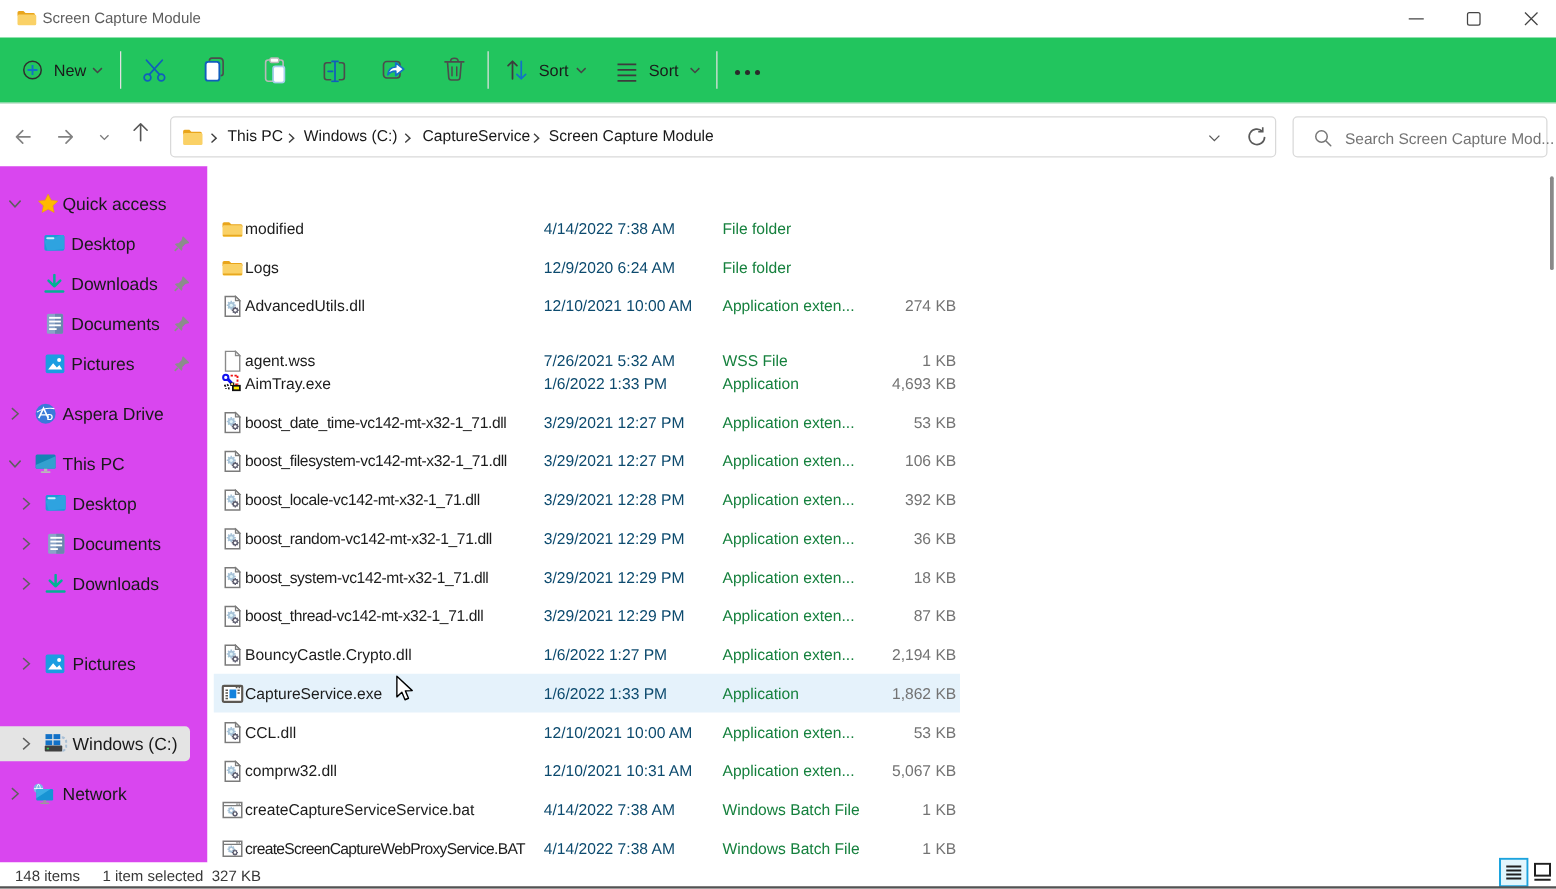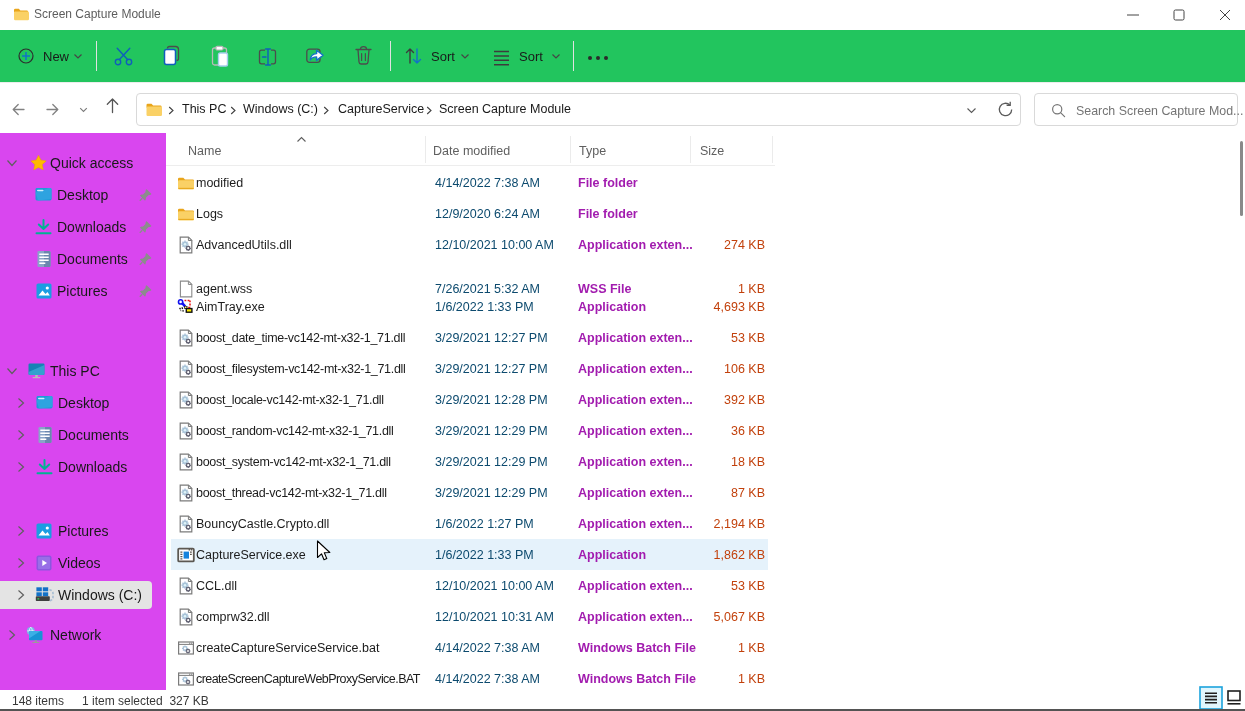--- a/index.html
+++ b/index.html
@@ -27,22 +27,22 @@
 .sicon { position:absolute; top:50%; transform:translateY(-50%); }
 .pin { position:absolute; left:139px; top:50%; transform:translateY(-50%); }
 
 #filearea { position:absolute; left:166px; top:133px; width:1079px; height:557px; background:#fff; }
 #lhead { position:absolute; left:0; top:0; width:610px; height:33px; }
 .hcol { position:absolute; top:9px; font-size:12.5px; color:#5f5f5f; }
 .vsep { position:absolute; top:3px; width:1px; height:27px; background:#ebebeb; }
 .frow { position:absolute; left:5px; width:597px; height:31px; }
 .frow .name { position:absolute; left:25px; top:50%; transform:translateY(-50%); font-size:12.5px; color:#1c1c1c; white-space:nowrap; }
 .frow .date { position:absolute; left:264px; top:50%; transform:translateY(-50%); font-size:12.5px; color:#0c4a6e; white-space:nowrap; }
-.frow .type { position:absolute; left:407px; top:50%; transform:translateY(-50%); font-size:12.5px; color:#a21caf; white-space:nowrap;font-weight:bold; }
-.frow .size { position:absolute; right:3px; top:50%; transform:translateY(-50%); font-size:12.5px; color:#c2410c; }
+.frow .type { position:absolute; left:407px; top:50%; transform:translateY(-50%); font-size:12.5px; color:#15803d; white-space:nowrap; }
+.frow .size { position:absolute; right:3px; top:50%; transform:translateY(-50%); font-size:12.5px; color:#737373; }
 .frow .ficon { position:absolute; left:6px; top:50%; transform:translateY(-50%); width:18px; height:18px; }
 .sel { background:#e5f2fb; }
 
 #statusbar { position:absolute; left:0; top:690px; width:1245px; height:21px; background:#fff; font-size:12px; color:#383838; }
 #winborder { position:absolute; left:0; top:709px; width:1245px; height:2px; background:#535353; }
 </style>
 </head>
 <body>
 
 <div id="titlebar">
@@ -239,20 +239,33 @@
         <rect x="0.5" y="0.5" width="15" height="15" rx="1.6" fill="#1b9de2"></rect>
         <path d="M2.5 12.5 L6.5 7.5 L9.5 11 L11.5 9 L13.8 12.5 z" fill="#fff"></path>
         <circle cx="11.3" cy="5" r="1.6" fill="#fff"></circle>
       </svg>
       <span class="txt" style="left:57px">Pictures</span>
       <svg class="pin" width="13" height="13" viewBox="0 0 12 12">
         <path d="M7.3 0.9 L11.1 4.7 C11.5 5.1 11.3 5.6 10.8 5.7 L8.6 6.2 L6.3 8.5 C6.6 9.5 6.3 10.5 5.6 11.2 L0.8 6.4 C1.5 5.7 2.5 5.4 3.5 5.7 L5.8 3.4 L6.3 1.2 C6.4 0.7 6.9 0.5 7.3 0.9 Z" fill="#8c8c8c"></path>
         <path d="M3 9 L0.7 11.3" stroke="#8c8c8c" stroke-width="1.2"></path>
       </svg>
     </div>
+  <div class="srow" style="top:183px">
+      <svg class="chev" style="left:8px" width="8" height="12" viewBox="0 0 8 12">
+        <path d="M1.5 1.5 L6.5 6 L1.5 10.5" fill="none" stroke="#5f5f5f" stroke-width="1.2"></path>
+      </svg>
+      <svg class="sicon" style="left:28px" width="17" height="17" viewBox="0 0 17 17">
+        <circle cx="8.5" cy="8.5" r="8" fill="#3b7ad9"></circle>
+        <path d="M3 12 L6.8 4 L10.6 12" fill="none" stroke="#fff" stroke-width="1.3"></path>
+        <path d="M4.2 9.3 h5.2" stroke="#fff" stroke-width="1"></path>
+        <path d="M1.5 7.2 Q8 3.2 15.5 4.4" fill="none" stroke="#fff" stroke-width="0.9"></path>
+        <text x="9.4" y="13.6" font-family="Liberation Sans, sans-serif" font-size="7" font-weight="bold" fill="#fff">D</text>
+      </svg>
+      <span class="txt" style="left:50px">Aspera Drive</span>
+    </div>
   <div class="srow" style="top:223px">
       <svg class="chev" style="left:6px" width="12" height="8" viewBox="0 0 12 8">
         <path d="M1.5 1.5 L6 6.5 L10.5 1.5" fill="none" stroke="#5f5f5f" stroke-width="1.2"></path>
       </svg>
       <svg class="sicon" style="left:28px" width="17" height="16" viewBox="0 0 17 16">
         <rect x="0.5" y="0.5" width="16" height="11.5" rx="1.2" fill="#1583b5"></rect>
         <path d="M0.5 9 L16.5 2 v8.5 q0 1.5-1.5 1.5 H2 q-1.5 0-1.5-1.5 z" fill="#3fa9d8" opacity="0.75"></path>
         <rect x="7.2" y="12" width="2.6" height="2" fill="#b9b9b9"></rect>
         <rect x="4.6" y="14" width="7.8" height="1.3" rx="0.6" fill="#b9b9b9"></rect>
       </svg>
@@ -296,31 +309,20 @@
   <div class="srow" style="top:383px">
       <svg class="chev" style="left:17px" width="8" height="12" viewBox="0 0 8 12">
         <path d="M1.5 1.5 L6.5 6 L1.5 10.5" fill="none" stroke="#5f5f5f" stroke-width="1.2"></path>
       </svg>
       <svg class="sicon" style="left:36px" width="16" height="16" viewBox="0 0 16 16">
         <rect x="0.5" y="0.5" width="15" height="15" rx="1.6" fill="#1b9de2"></rect>
         <path d="M2.5 12.5 L6.5 7.5 L9.5 11 L11.5 9 L13.8 12.5 z" fill="#fff"></path>
         <circle cx="11.3" cy="5" r="1.6" fill="#fff"></circle>
       </svg>
       <span class="txt" style="left:58px">Pictures</span>
-    </div>
-  <div class="srow" style="top:415px">
-      <svg class="chev" style="left:17px" width="8" height="12" viewBox="0 0 8 12">
-        <path d="M1.5 1.5 L6.5 6 L1.5 10.5" fill="none" stroke="#5f5f5f" stroke-width="1.2"></path>
-      </svg>
-      <svg class="sicon" style="left:36px" width="16" height="16" viewBox="0 0 16 16">
-        <rect x="0.5" y="0.5" width="15" height="15" rx="2" fill="#8b57e0"></rect>
-        <rect x="2" y="2" width="12" height="12" rx="1" fill="#a98df0" opacity="0.45"></rect>
-        <path d="M6.3 5 L11 8 L6.3 11 z" fill="#fff"></path>
-      </svg>
-      <span class="txt" style="left:58px">Videos</span>
     </div>
   <div class="srow" style="top:447px">
       <div style="position:absolute;left:0;top:1px;width:152px;height:28px;background:#e4e4e4;border-radius:0 4px 4px 0"></div>
       <svg class="chev" style="left:17px" width="8" height="12" viewBox="0 0 8 12">
         <path d="M1.5 1.5 L6.5 6 L1.5 10.5" fill="none" stroke="#5f5f5f" stroke-width="1.2"></path>
       </svg>
       <svg class="sicon" style="left:35px" width="19" height="17" viewBox="0 0 19 17">
         <rect x="0.8" y="9.8" width="14" height="4.8" rx="0.8" fill="#3f3f3f"></rect>
         <rect x="2.4" y="11.7" width="1.8" height="1.3" fill="#31d158"></rect>
         <rect x="1.4" y="0.8" width="5.4" height="4.0" fill="#1271c7"></rect>
@@ -341,34 +343,20 @@
         <rect x="3" y="4.6" width="13.5" height="9.2" rx="1" fill="#1794d4"></rect>
         <path d="M3 4.6 L14.5 4.6 L3 12 z" fill="#45b5e8" opacity="0.8"></path>
         <rect x="8.6" y="13.8" width="2.4" height="1.6" fill="#9a9a9a"></rect>
         <rect x="6.2" y="15.4" width="7.2" height="1.2" rx="0.6" fill="#9a9a9a"></rect>
       </svg>
       <span class="txt" style="left:50px">Network</span>
     </div>
 </div>
 
 <div id="filearea">
-  <div id="lhead">
-  <svg class="abs" style="left:130px;top:3px" width="11" height="7" viewBox="0 0 11 7">
-        <path d="M1.5 5.5 L5.5 1.5 L9.5 5.5" fill="none" stroke="#5f5f5f" stroke-width="1.1"></path>
-      </svg>
-  <span class="hcol" style="left:22px;top:11px">Name</span>
-  <span class="hcol" style="left:267px;top:11px">Date modified</span>
-  <span class="hcol" style="left:413px;top:11px">Type</span>
-  <span class="hcol" style="left:534px;top:11px">Size</span>
-  <div class="vsep" style="left:259px"></div>
-  <div class="vsep" style="left:404px"></div>
-  <div class="vsep" style="left:524px"></div>
-  <div class="vsep" style="left:606px"></div>
-  <div class="abs" style="left:0px;top:32px;width:609px;height:1px;background:#ededed"></div>
-  </div>
   <div class="frow" style="top:34px">
       <svg class="ficon" viewBox="0 0 18 18">
         <path d="M1 5 q0-1.3 1.3-1.3 h4 l1.7 1.7 h7.7 q1.3 0 1.3 1.3 v1 H1 z" fill="#e9a51b"></path>
         <rect x="1" y="6.2" width="16" height="9.3" rx="1.3" fill="#fad166"></rect>
         <path d="M1.4 14.4 h15.2" stroke="#e8a81f" stroke-width="1.1"></path>
       </svg>
       <span class="name">modified</span>
       <span class="date">4/14/2022 7:38 AM</span>
       <span class="type">File folder</span>
     </div>

